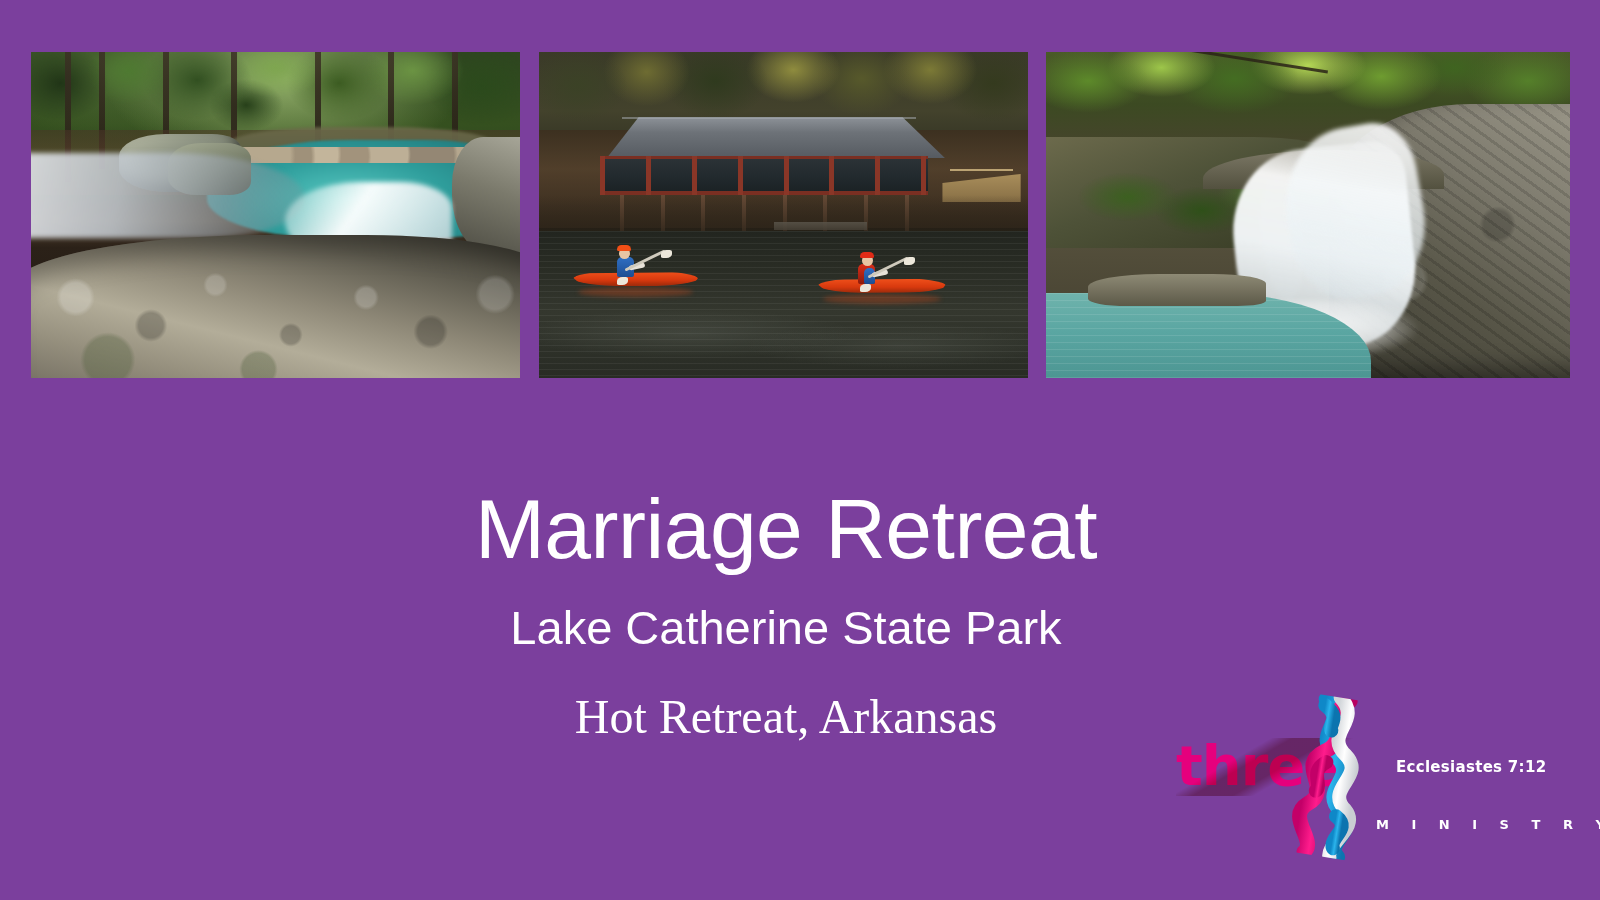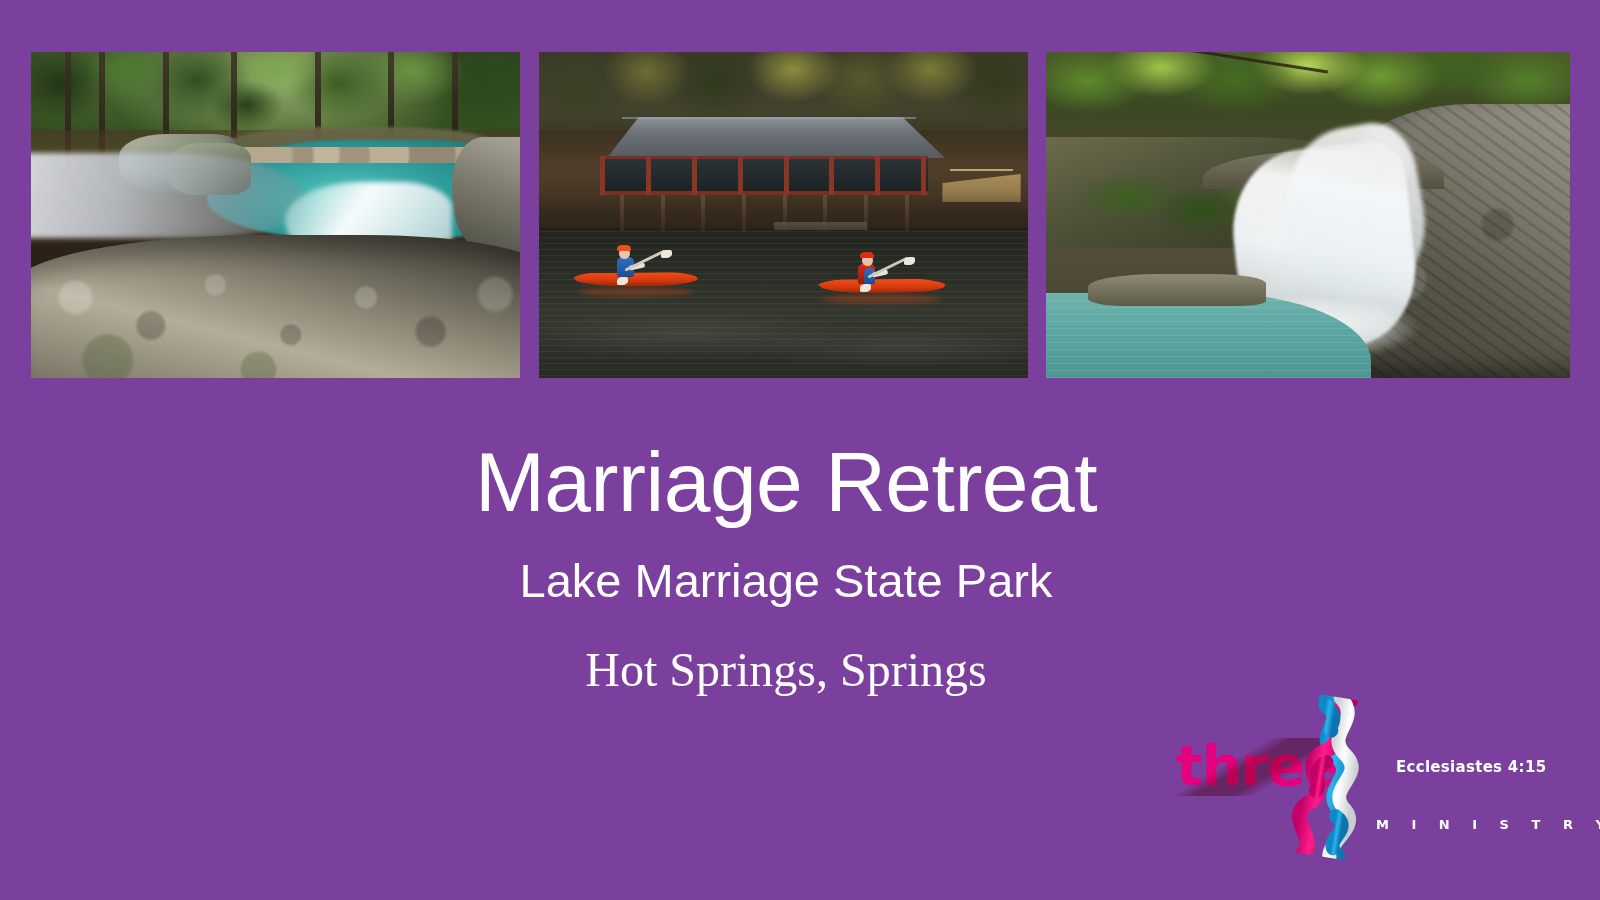--- a/index.html
+++ b/index.html
@@ -327,20 +327,21 @@
     position:absolute; left:0; top:440px; width:1572px;
     text-align:center; color:#ffffff;
   }
   .title-main {
     font-family:"Liberation Sans", sans-serif;
     font-weight:300;
     font-size:84px;
     line-height:1.0;
     letter-spacing:-0.5px;
     white-space:nowrap;
+    margin-top:47px;
   }
   .title-sub {
     font-family:"Liberation Sans", sans-serif;
     font-weight:400;
     font-size:47px;
     line-height:1.0;
     margin-top:33px;
     white-space:nowrap;
   }
   .title-loc {
@@ -518,22 +519,22 @@
       <div class="layer p3-foam"></div>
       <div class="layer p3-pool"></div>
       <div class="layer p3-poolshine"></div>
       <div class="layer p3-bankrock"></div>
     </div>
   </div>
 </div>
 
 <div class="text-block">
   <div class="title-main">Marriage Retreat</div>
-  <div class="title-sub">Lake Marriage State Park</div>
-  <div class="title-loc">Hot Springs, Springs</div>
+  <div class="title-sub">Lake Catherine State Park</div>
+  <div class="title-loc">Hot Retreat, Arkansas</div>
 </div>
 
 <div class="logo">
 
   <div class="logo-three">three</div>
   <div class="logo-three-shade"></div>
 
 
   <svg class="rope" viewBox="0 0 86 160" aria-hidden="true">
     <defs>
@@ -560,15 +561,15 @@
       <path d="M44 2 C 16 20, 54 38, 26 56 C 0 74, 42 92, 18 110 C -2 126, 34 146, 22 158" stroke="url(#gPink)"></path>
 
       <path d="M34 0 C 60 20, 22 38, 48 56 C 72 74, 32 92, 56 110 C 74 126, 42 146, 48 160" stroke="url(#gWhite)" stroke-width="14"></path>
 
       <path d="M20 10 C 38 20, 26 28, 30 34" stroke="url(#gBlue)" stroke-width="14"></path>
       <path d="M30 66 C 14 78, 30 88, 24 96" stroke="url(#gPink)" stroke-width="14"></path>
       <path d="M48 118 C 66 128, 44 140, 50 150" stroke="url(#gBlue)" stroke-width="14"></path>
     </g>
   </svg>
 
-  <div class="logo-verse">Ecclesiastes 4:15</div>
+  <div class="logo-verse">Ecclesiastes 7:12</div>
   <div class="logo-ministry">M I N I S T R Y</div>
 </div>
 
 </body></html>

